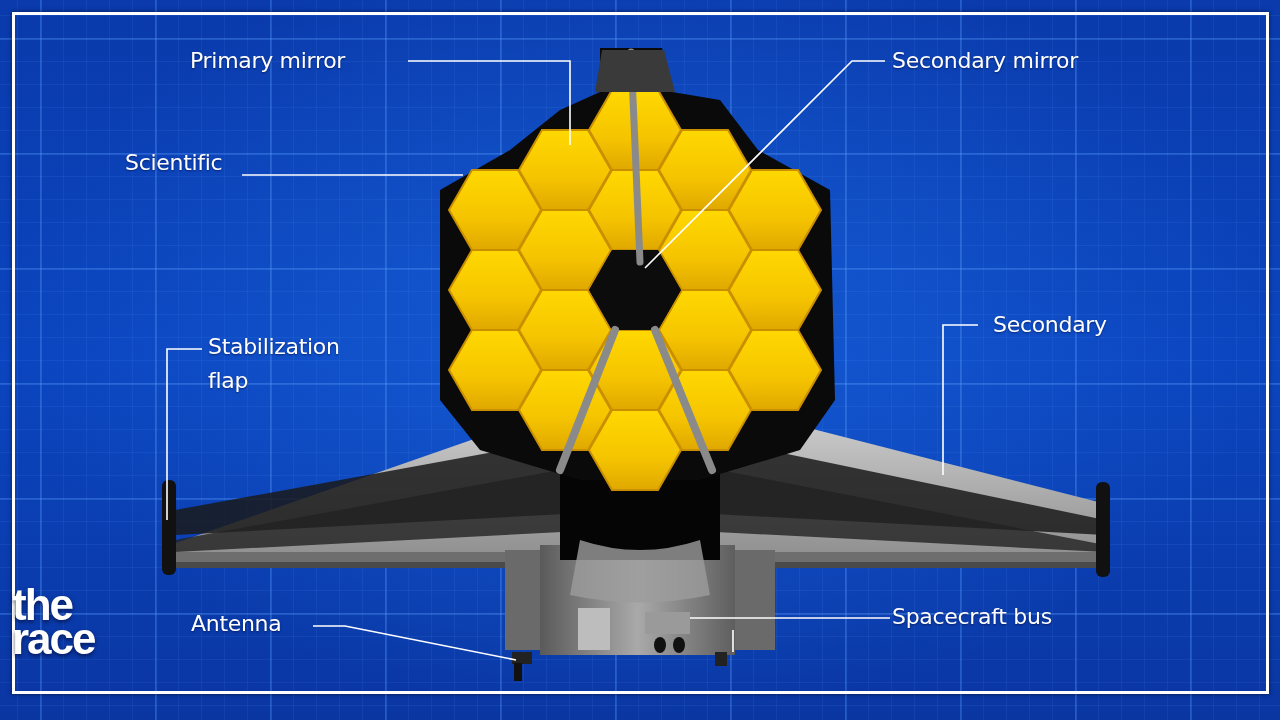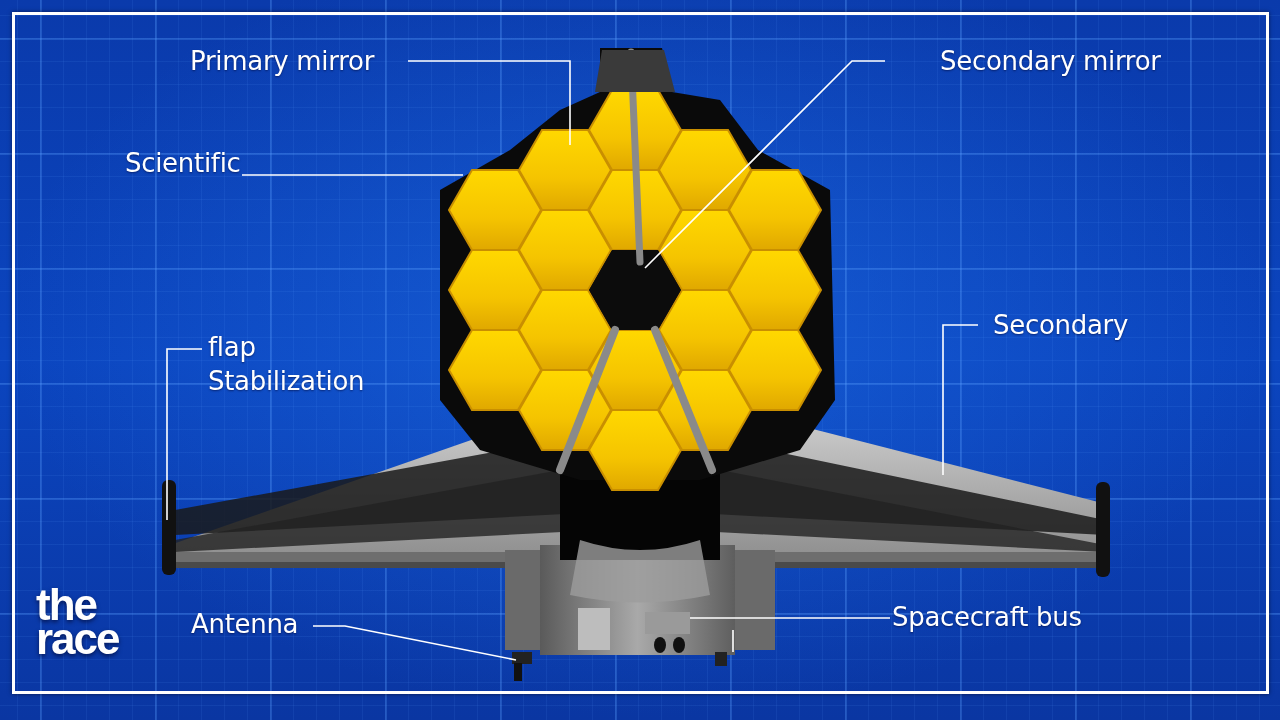--- a/index.html
+++ b/index.html
@@ -12,28 +12,28 @@
   .grid { position:absolute; inset:0;
           background-image:
             linear-gradient(to right, rgba(90,160,255,0.28) 0 2px, transparent 2px),
             linear-gradient(to bottom, rgba(90,160,255,0.28) 0 2px, transparent 2px),
             linear-gradient(to right, rgba(90,160,255,0.10) 0 1px, transparent 1px),
             linear-gradient(to bottom, rgba(90,160,255,0.10) 0 1px, transparent 1px);
           background-size:115px 115px,115px 115px,23px 23px,23px 23px;
           background-position:40px 38px,40px 38px,40px 38px,40px 38px; }
   .frame { position:absolute; left:12px; top:12px; width:1251px; height:676px;
            border:3px solid #ffffff; box-shadow:0 0 4px rgba(0,0,20,0.6); }
-  .label { position:absolute; color:#ffffff; font-size:26px; line-height:34px;
+  .label { position:absolute; color:#ffffff; font-size:22px; line-height:34px;
            font-family:"DejaVu Sans", sans-serif; white-space:nowrap;
            text-shadow:0 1px 2px rgba(0,0,40,0.5); letter-spacing:-0.3px; }
   svg.scene { position:absolute; left:0; top:0; }
   .logo { position:absolute; left:12px; top:588px; color:#fff;
           font-family:"Liberation Sans", sans-serif; font-weight:bold;
           font-size:44px; line-height:34px; letter-spacing:-2px;
-          text-shadow:0 2px 4px rgba(0,0,30,0.6);margin-left:24px; }
+          text-shadow:0 2px 4px rgba(0,0,30,0.6); }
   .logo div { display:block; }
 </style>
 </head>
 <body>
 
 <div class="bg"></div>
 <div class="grid"></div>
 <div class="frame"></div>
 
 <svg class="scene" width="1280" height="720" viewBox="0 0 1280 720">
@@ -121,27 +121,27 @@
     <polyline points="885,61 852,61 645,268"></polyline>
     <polyline points="202,349 167,349 167,520"></polyline>
     <polyline points="978,325 943,325 943,475"></polyline>
     <polyline points="313,626 345,626 516,660"></polyline>
     <polyline points="890,618 690,618"></polyline>
     <line x1="733" y1="630" x2="733" y2="652"></line>
   </g>
 </svg>
 
 <div class="label" style="left:190px; top:44px;">Primary mirror</div>
-<div class="label" style="left:892px; top:44px;margin-left:48px;">Secondary mirror</div>
+<div class="label" style="left:892px; top:44px;">Secondary mirror</div>
 <div class="label" style="left:125px; top:146px;">
   <div>Scientific</div>
 </div>
 <div class="label" style="left:208px; top:330px;">
+  <div>Stabilization</div>
   <div>flap</div>
-  <div>Stabilization</div>
 </div>
 <div class="label" style="left:993px; top:308px;">Secondary</div>
 <div class="label" style="left:191px; top:607px;text-align:right;">Antenna</div>
 <div class="label" style="left:892px; top:600px;">Spacecraft bus</div>
 
 <div class="logo">
   <div>the</div>
   <div>race</div>
 </div>
 

